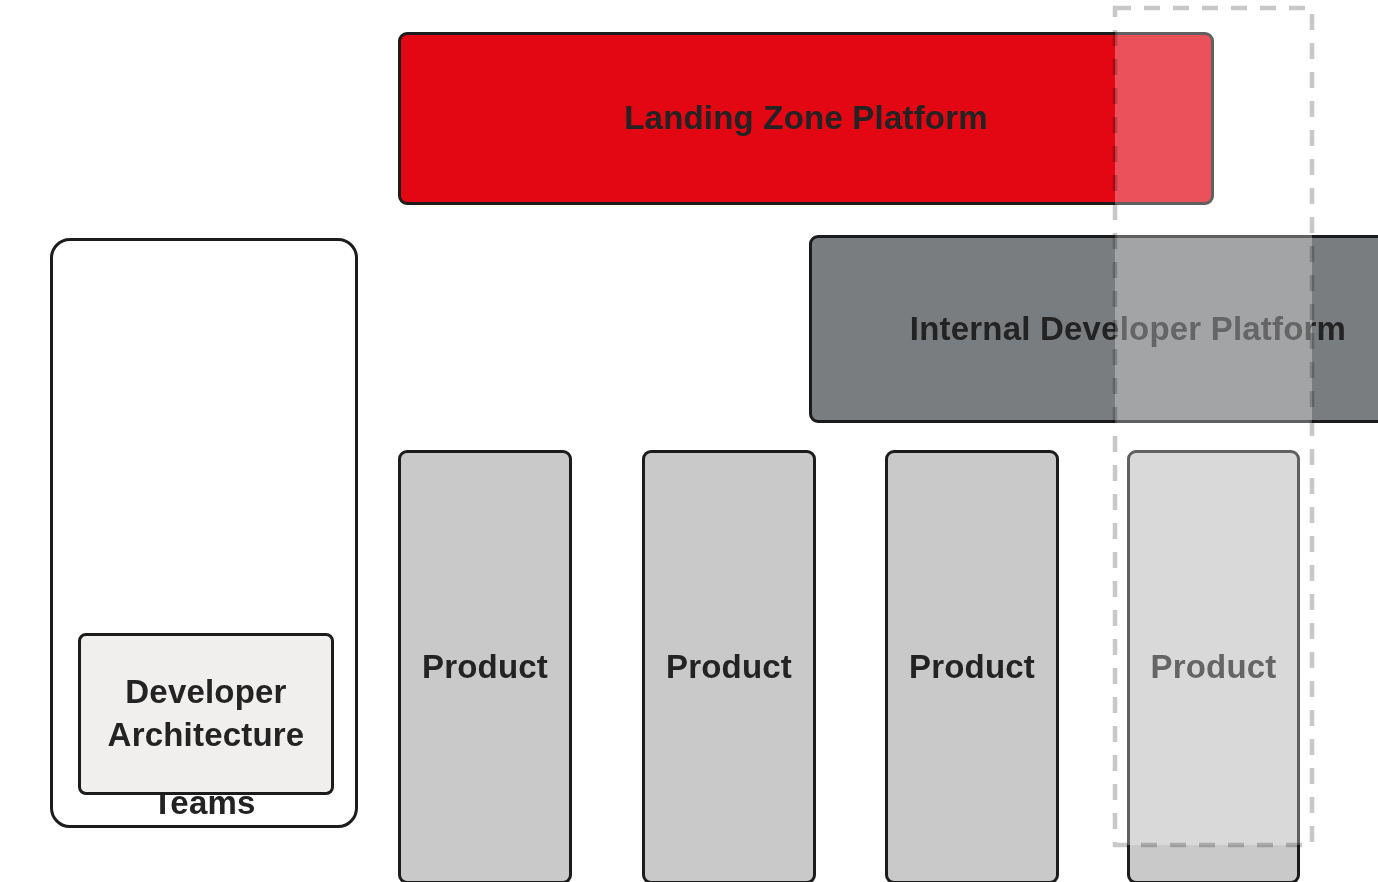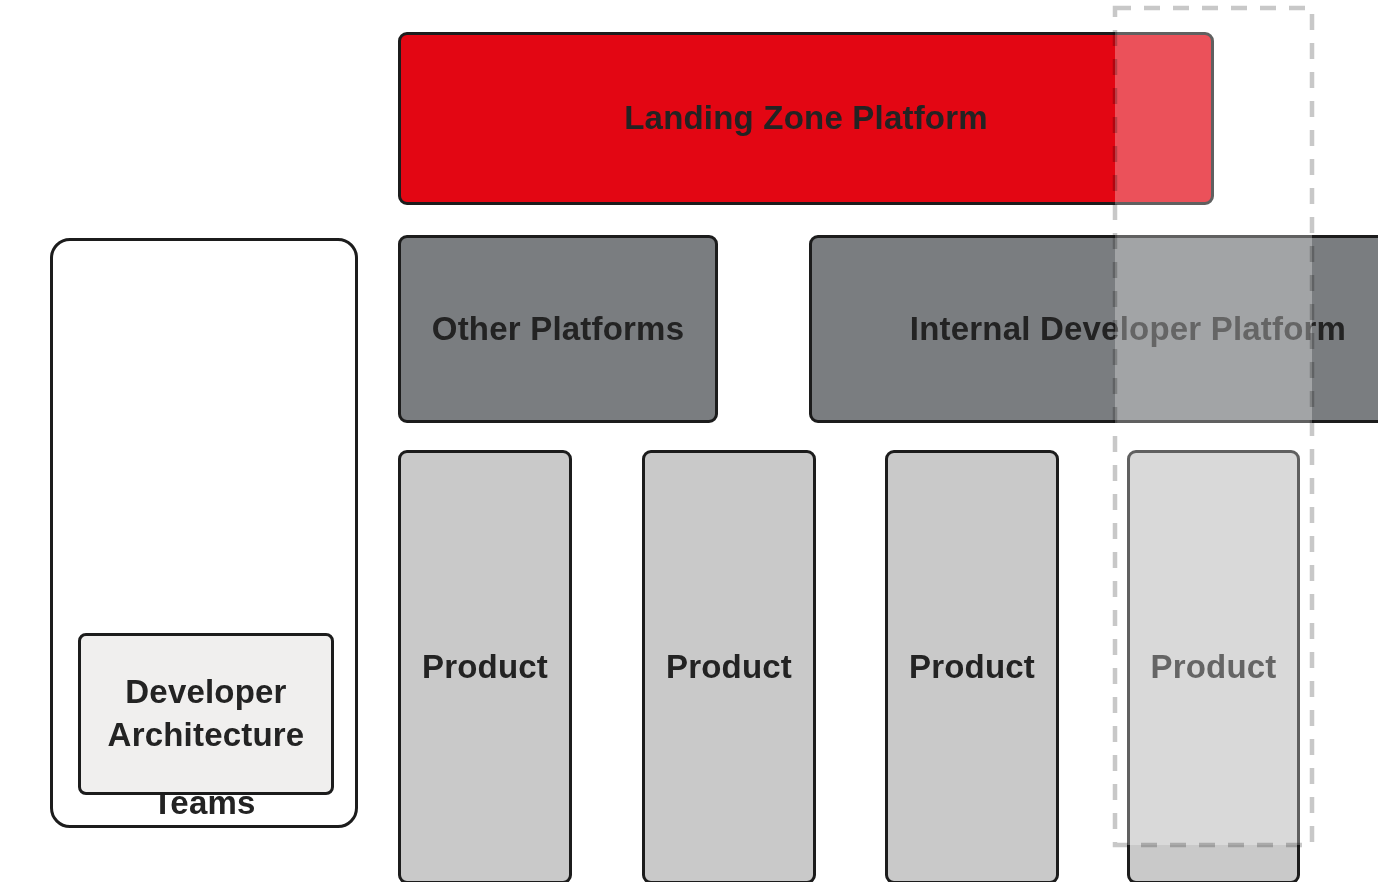--- a/index.html
+++ b/index.html
@@ -112,23 +112,20 @@
 
   <div class="box enabling-container">
     <div class="enabling-title">Enabling
 Teams</div>
     <div class="inner-box ea-box">
       <span>Developer
 Architecture</span>
     </div>
   </div>
 
-  <div class="box platform-box other-platforms">
-    <span>Other Platforms</span>
-  </div>
   <div class="box platform-box idp">
     <span class="label-raised">Internal Developer Platform</span>
   </div>
 
   <div class="box product-box p1">
     <span>Product</span>
   </div>
   <div class="box product-box p2">
     <span>Product</span>
   </div>

